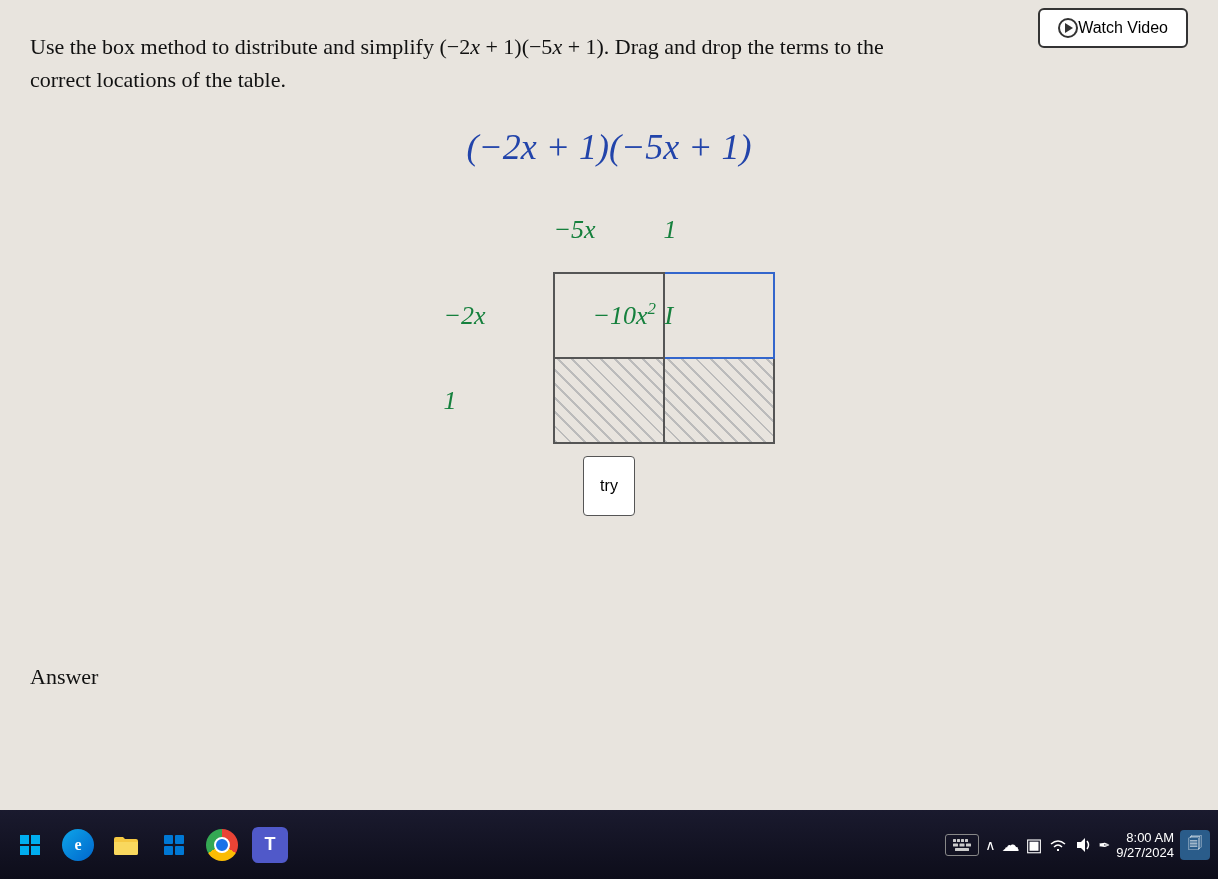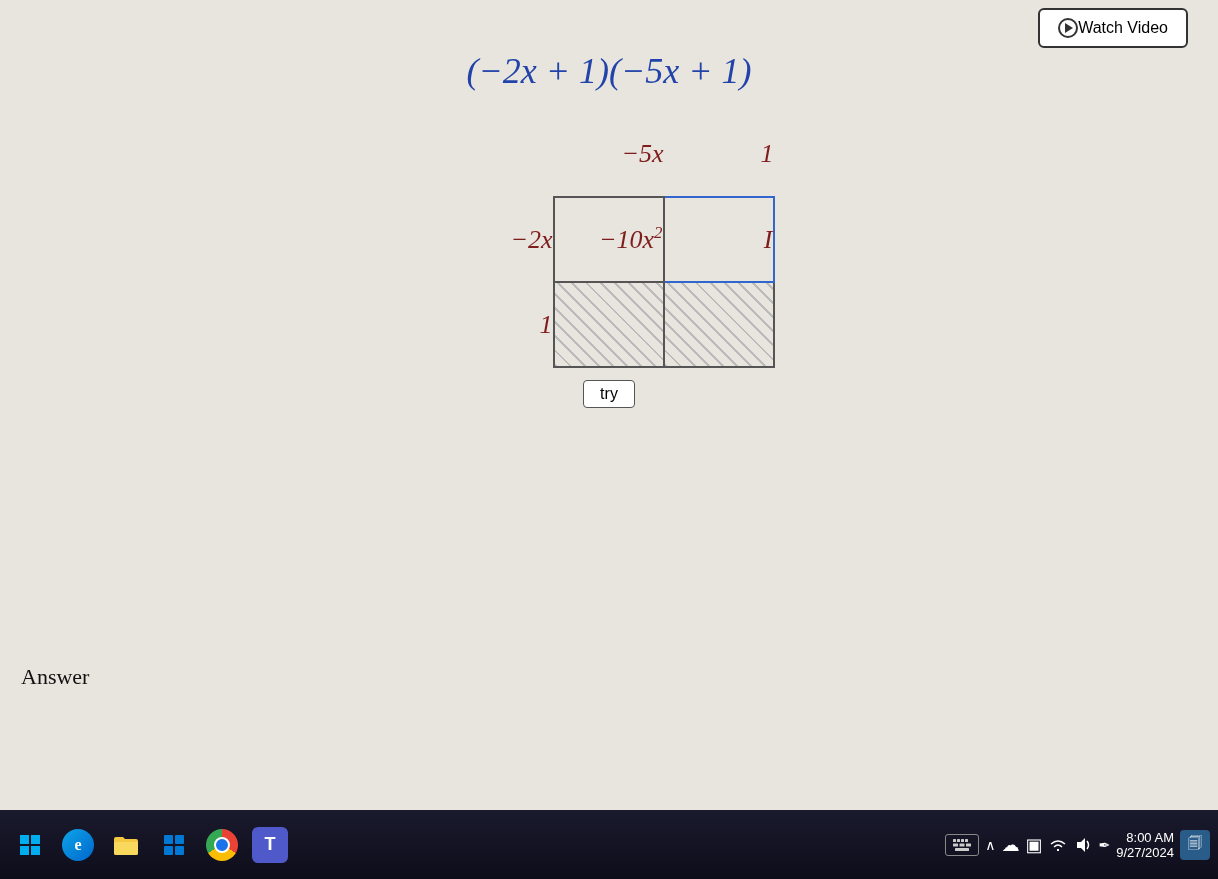--- a/index.html
+++ b/index.html
@@ -94,24 +94,24 @@
     .box-table {
       border-collapse: collapse;
       font-size: 26px;
       font-style: italic;
     }
 
     
     .box-table td {
       width: 110px;
       height: 85px;
-      text-align: right;
+      text-align: left;
       vertical-align: middle;
       font-style: italic;
-      color: #7f1d1d;
+      color: #15803d;
     }
 
     
     .label-cell {
       border: none !important;
       background: transparent;
     }
 
     
     .hatch-cell {
@@ -143,32 +143,32 @@
     .corner-cell {
       border: none;
       background: transparent;
     }
 
     
     .try-button {
       margin-top: 12px;
       border: 1px solid #555;
       border-radius: 4px;
-      padding: 4px 16px;
+      padding: 20px 16px;
       font-size: 16px;
       background: white;
       cursor: pointer;
       font-family: Arial, sans-serif;
     }
 
     
     .answer-label {
       position: absolute;
       bottom: 120px;
-      left: 21px;
+      left: 30px;
       font-size: 22px;
       font-family: 'Times New Roman', Times, serif;
       color: #111;
     }
 
     
     .taskbar {
       position: absolute;
       bottom: 0;
       left: 0;
@@ -245,20 +245,23 @@
 </head>
 <body>
 
 <div class="main-content">
 
   <button class="watch-video-btn">
     <div class="watch-video-icon"></div>
     <span>Watch Video</span>
   </button>
 
+  <div class="problem-text">
+    <span>Use the box method to distribute and simplify (−2<span class="math-expr">x</span> + 1)(−5<span class="math-expr">x</span> + 1). Drag and drop the terms to the correct locations of the table.</span>
+  </div>
 
   <div class="expression-display">
     <span>(−2<span class="math-expr">x</span> + 1)(−5<span class="math-expr">x</span> + 1)</span>
   </div>
 
   <div class="box-method-container">
     <div class="box-table-wrapper">
       <table class="box-table">
         <tbody>
             <tr>

